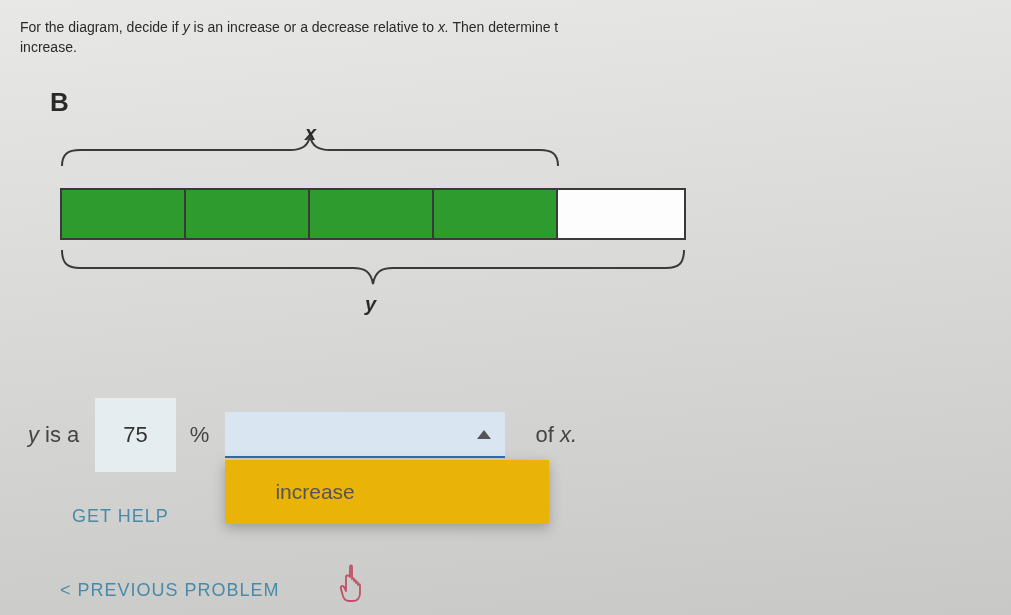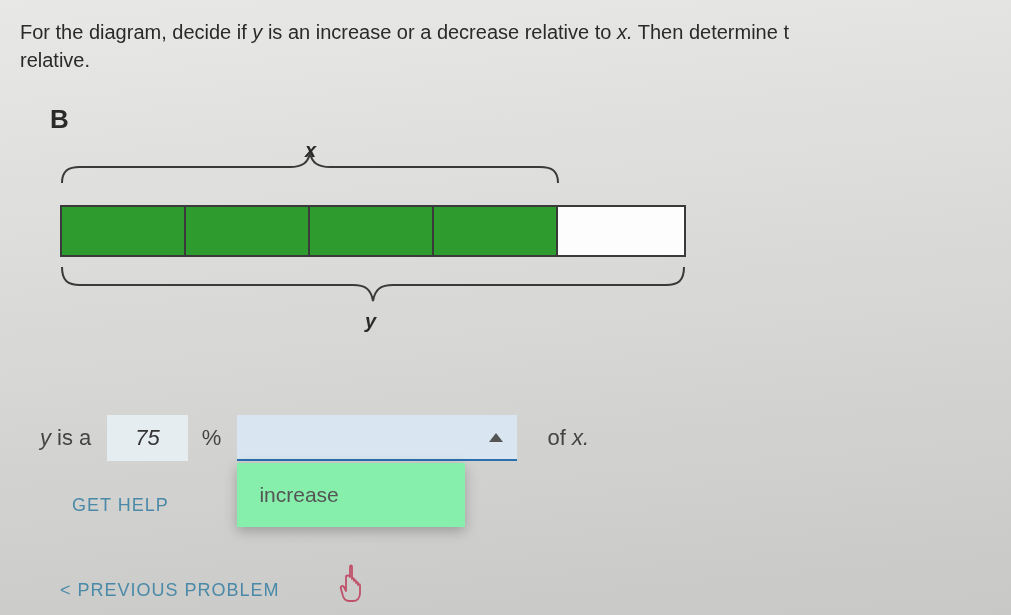--- a/index.html
+++ b/index.html
@@ -7,21 +7,21 @@
       font-family: Arial, Helvetica, sans-serif;
       background: linear-gradient(175deg, #e8e8e6 0%, #d8d8d6 50%, #c8c8c6 100%);
       width: 1011px;
       height: 615px;
       overflow: hidden;
       position: relative;
       color: #3a3a3a;
     }
     .question-text {
       padding: 18px 20px 0 20px;
-      font-size: 20px;
+      font-size: 14px;
       line-height: 1.4;
       color: #2a2a2a;
     }
     .question-text .v-italic { font-style: italic; }
     .section-label {
       font-size: 26px;
       font-weight: bold;
       color: #2a2a2a;
       margin: 30px 0 0 50px;
     }
@@ -62,34 +62,33 @@
       border-right: 2px solid #3a3a3a;
     }
     .seg:last-child { border-right: none; }
     .green { background: #2d9b2d; }
     .white { background: #fdfdfd; }
 
     .answer-row {
       display: flex;
       align-items: center;
       gap: 16px;
-      margin: 70px 0 0 40px;
+      margin: 70px 0 0 28px;
       font-size: 22px;
       color: #444;
     }
     .answer-row .italic { font-style: italic; }
     .num-input {
       display: inline-block;
       background: #e6edf0;
-      padding: 10px 28px;
+      padding: 24px 28px;
       font-size: 22px;
       color: #333;
       min-width: 50px;
       text-align: center;
-      font-style: italic;
     }
     .pct { margin-left: -2px; }
     .dropdown-wrap {
       position: relative;
       display: inline-block;
     }
     .dropdown-sel {
       width: 280px;
       height: 46px;
       background: #d9e6f2;
@@ -104,24 +103,25 @@
     .caret-up {
       width: 0; height: 0;
       border-left: 7px solid transparent;
       border-right: 7px solid transparent;
       border-bottom: 9px solid #555;
     }
     .dropdown-list {
       position: absolute;
       top: 48px;
       left: 0;
-      width: 228px;
-      background: #86efac;
+      width: 324px;
+      background: #eab308;
       box-shadow: 0 4px 12px rgba(0,0,0,0.25);
       z-index: 5;
+      padding-left: 28px;
     }
     .dd-item {
       padding: 20px 22px;
       font-size: 21px;
       color: #555;
       cursor: pointer;
       position: relative;
     }
     .ofx { margin-left: 14px; }
 
@@ -150,21 +150,21 @@
       z-index: 20;
     }
   </style>
 </head>
 <body>
 
 
 
 <div class="question-text">
   <span>For the diagram, decide if </span><span class="v-italic">y</span><span> is an increase or a decrease relative to </span><span class="v-italic">x.</span><span> Then determine t</span><br>
-  <span>relative.</span>
+  <span>increase.</span>
 </div>
 
 <div class="section-label">B</div>
 
 <div class="diagram-area">
   <div class="var-label x-label">x</div>
   <svg class="brace-top" width="500" height="40" viewBox="0 0 500 40">
     <path d="M 2 38 C 2 26, 8 22, 20 22 L 230 22 C 242 22, 248 18, 250 8 C 252 18, 258 22, 270 22 L 480 22 C 492 22, 498 26, 498 38" fill="none" stroke="#3a3a3a" stroke-width="2"></path>
   </svg>
   <div class="bar-row">

